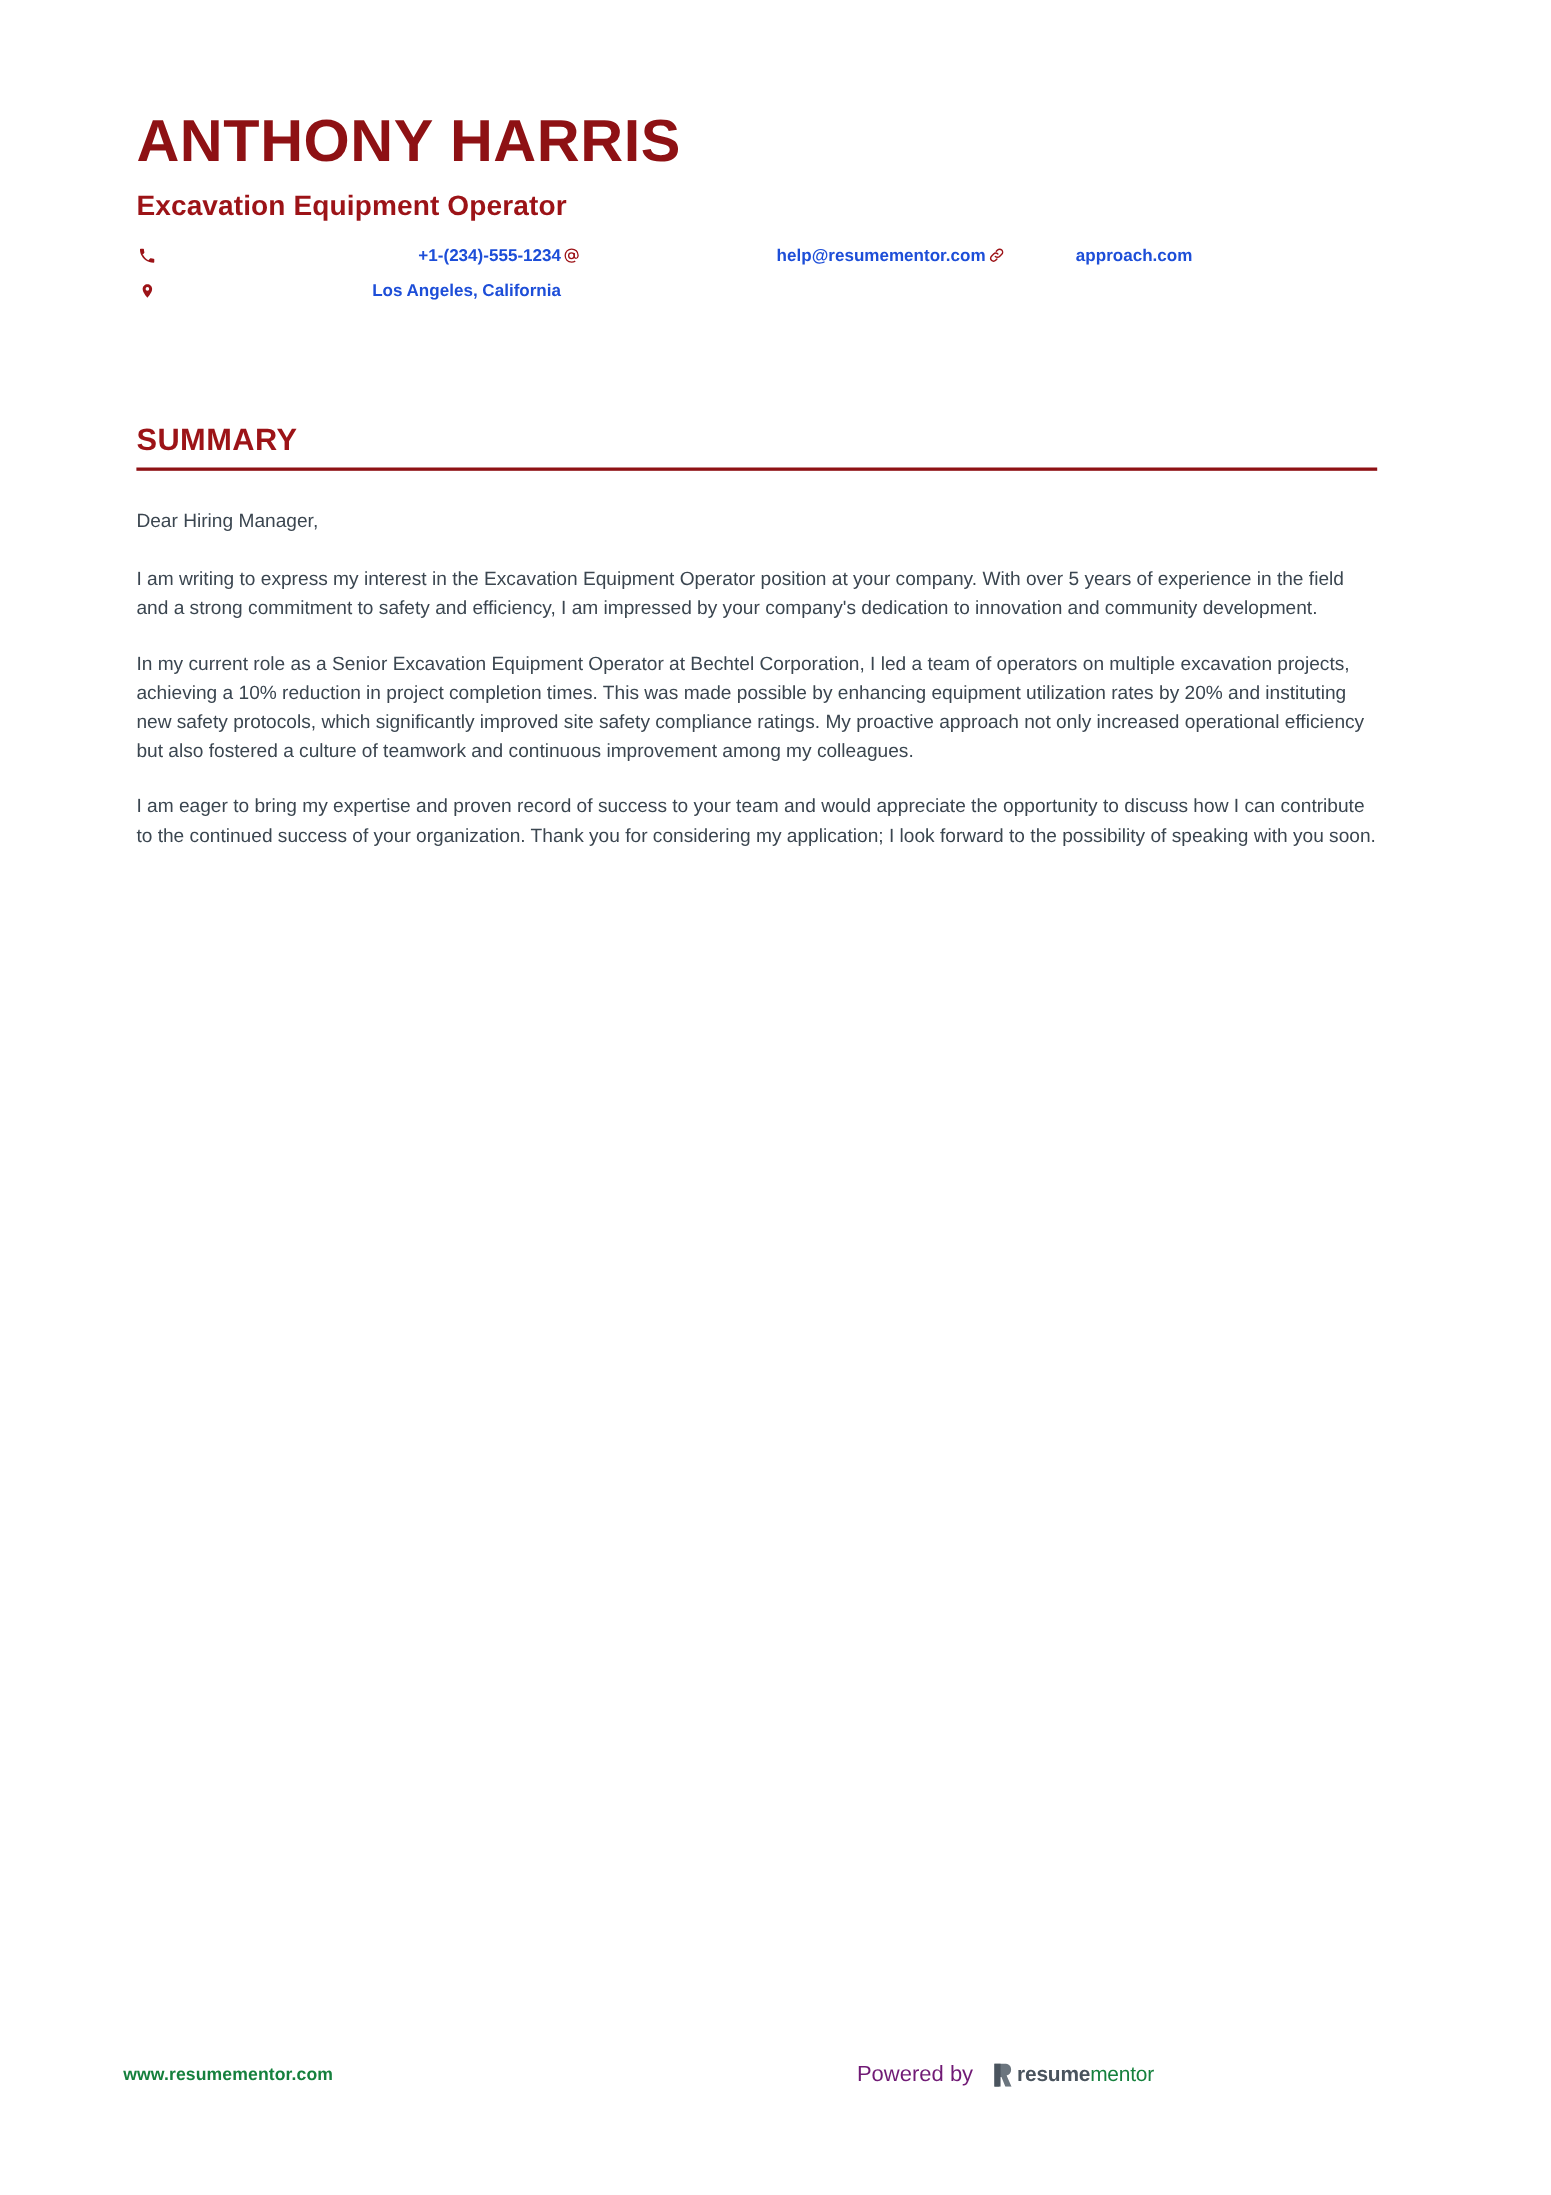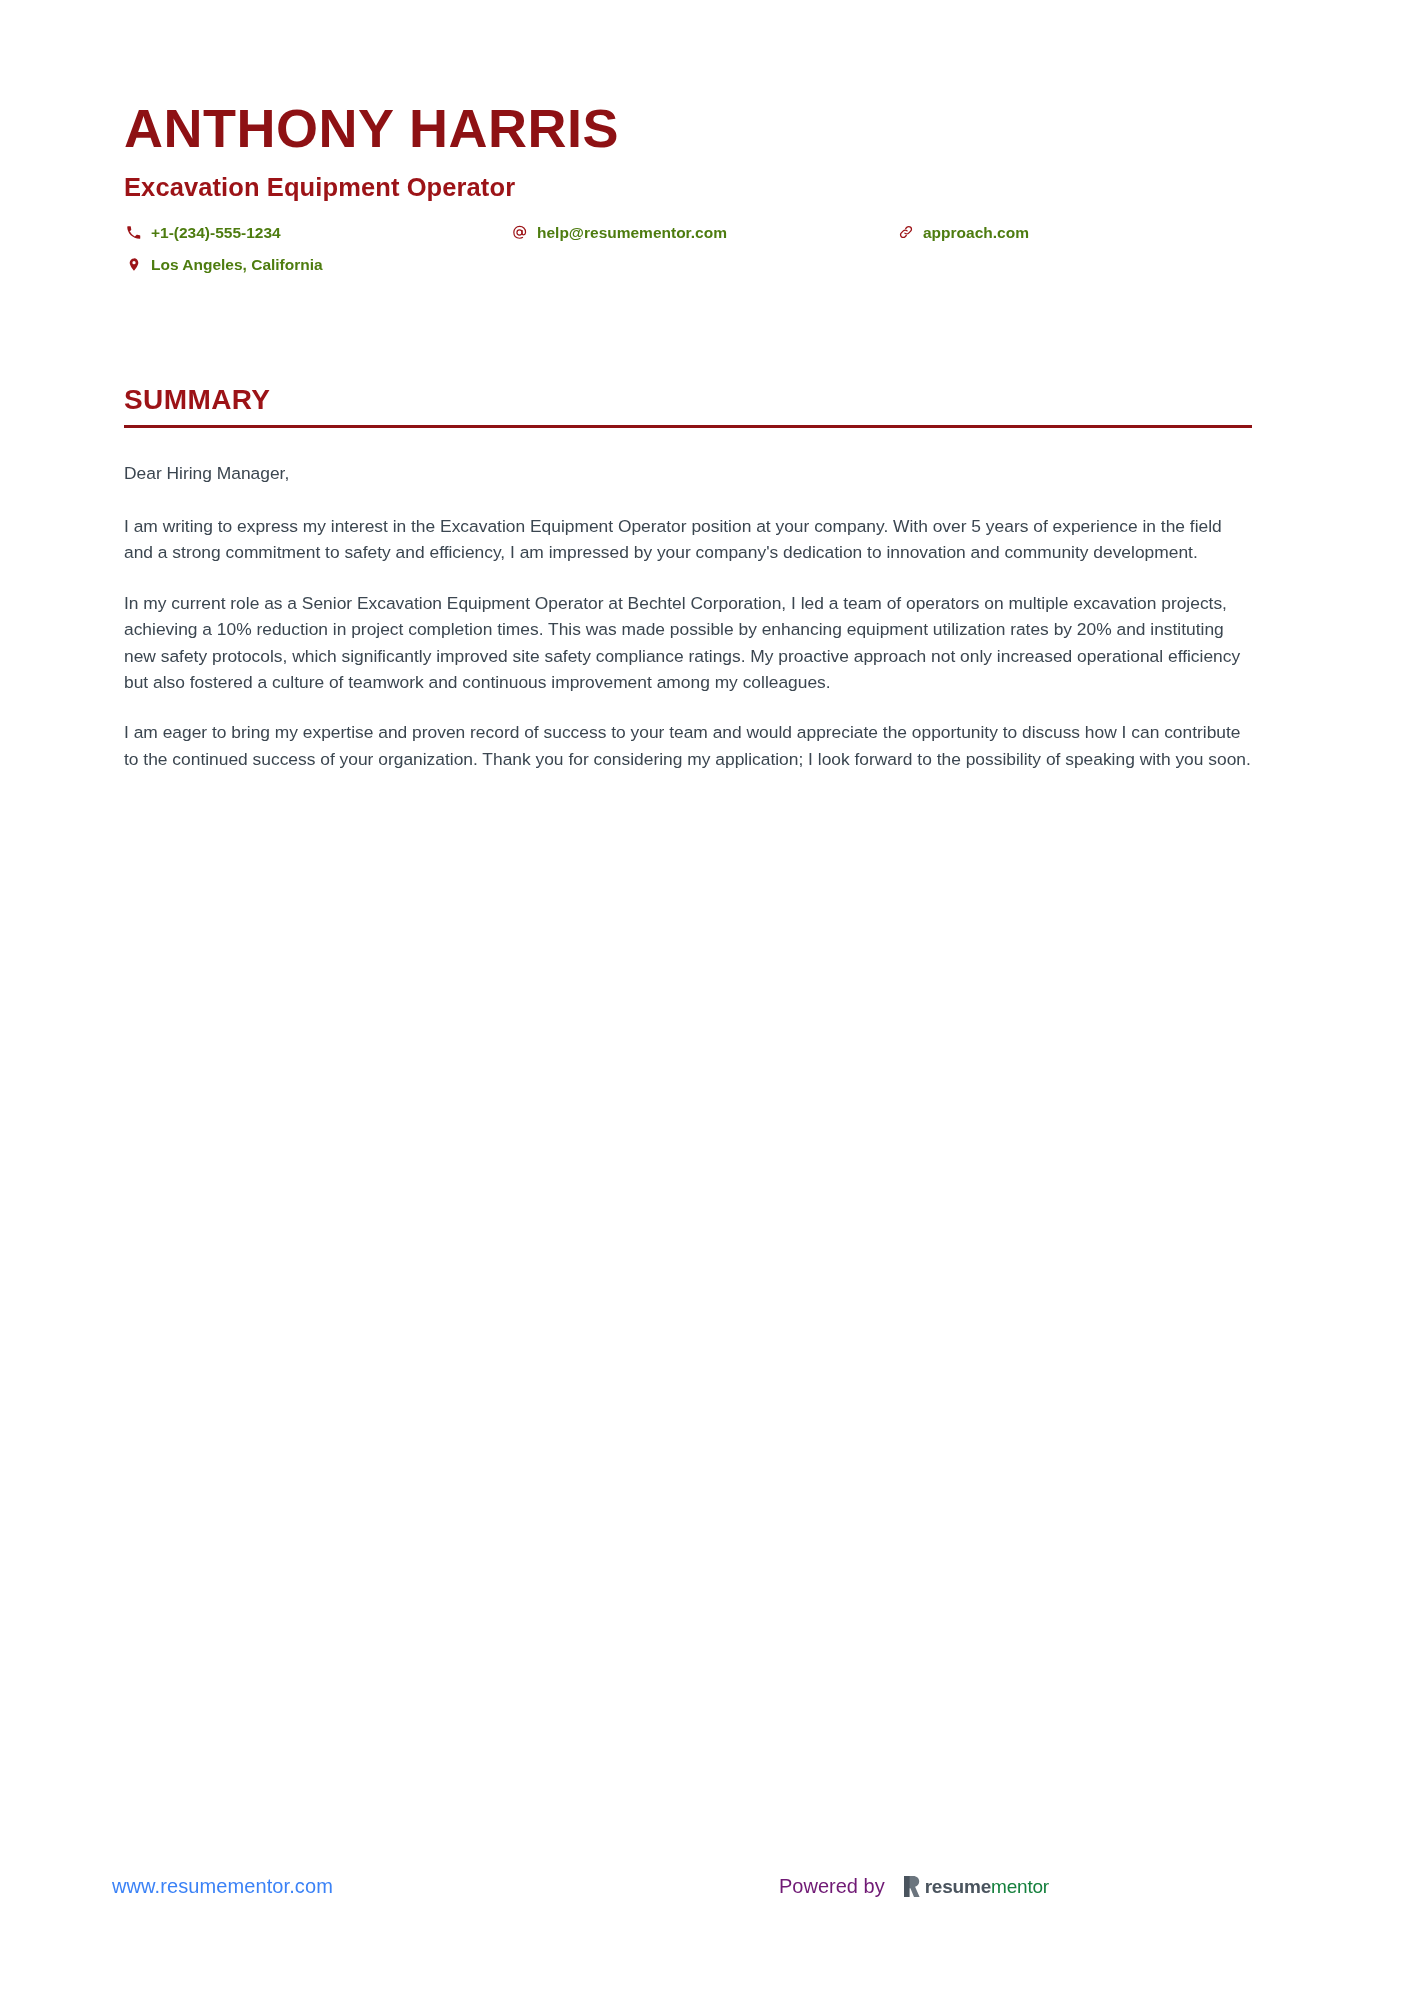--- a/index.html
+++ b/index.html
@@ -58,23 +58,24 @@
     flex-wrap: wrap;
     width: 960px;
     row-gap: 13px;
   }
 
   .contact-item {
     display: flex;
     align-items: center;
     font-size: 15.5px;
     font-weight: 700;
-    color: #4d7c0f;
+    color: #1d4ed8;
     line-height: 1;
     box-sizing: border-box;
+    justify-content: space-between;
   }
   .contact-item.w-phone   { width: 386px; }
   .contact-item.w-email   { width: 386px; }
   .contact-item.w-link    { width: 188px; }
   .contact-item.w-address { width: 386px; }
 
   .c-icon {
     display: inline-flex;
     align-items: center;
     justify-content: center;
@@ -134,23 +135,23 @@
     position: absolute;
     left: 112px;
     right: 90px;
     top: 1875px;
     display: flex;
     align-items: center;
     justify-content: space-between;
   }
 
   .footer-site {
-    font-size: 20px;
-    color: #3b82f6;
-    font-weight: 400;
+    font-size: 16px;
+    color: #15803d;
+    font-weight: 700;
     letter-spacing: 0.1px;
   }
 
   .footer-powered {
     display: flex;
     align-items: center;
     gap: 18px;
   }
 
   .powered-label {

